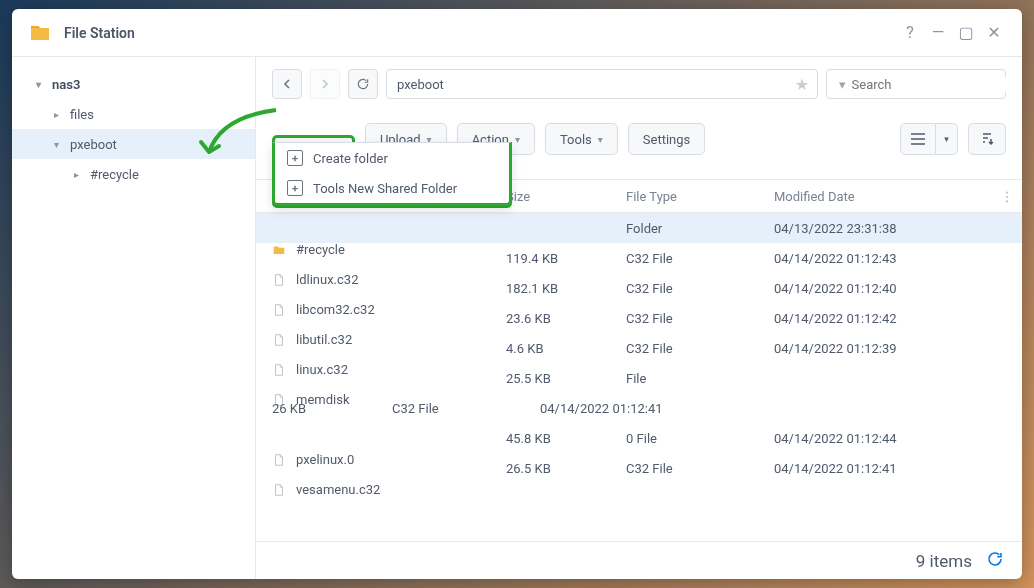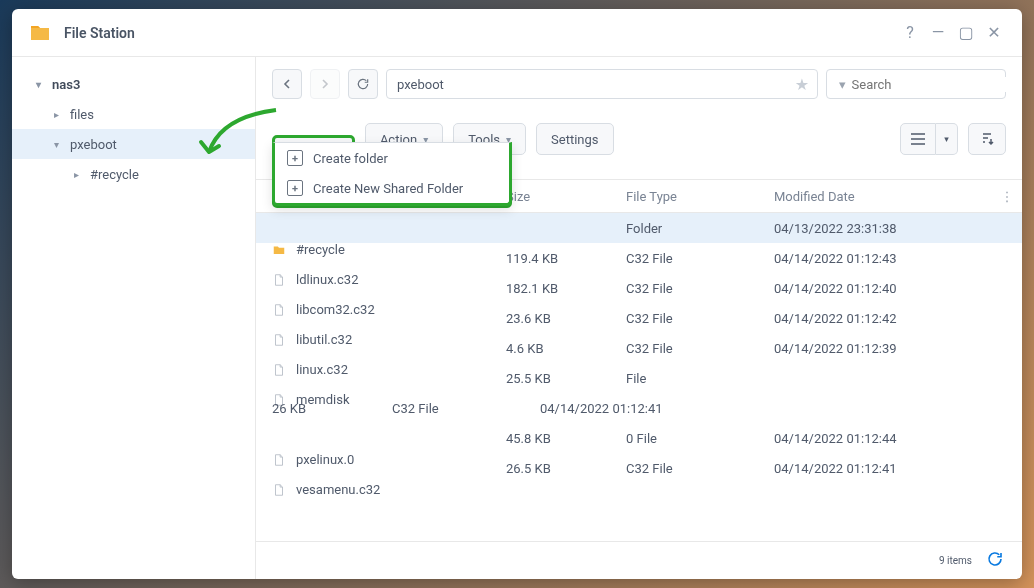--- a/index.html
+++ b/index.html
@@ -42,21 +42,21 @@
     .c-size { width: 120px; }
     .c-type { width: 148px; }
     .c-date { flex: 1; }
     .c-more { width: 30px; color: #9aa3af; text-align: center; }
     .trow { display: flex; height: 30px; align-items: center; padding-left: 16px; }
     .trow.selected { background: #e6f0fa; }
     .fname { display: flex; align-items: center; gap: 10px; margin-top: 43px; }
     .ficon { width: 14px; height: 14px; display: inline-block; }
     .folder-svg { fill: #f5b945; }
     .file-svg { fill: none; stroke: #b0b8c2; stroke-width: 1.4; }
-    .statusbar { height: 38px; border-top: 1px solid #e8e8e8; display: flex; align-items: center; justify-content: flex-end; padding: 0 18px; gap: 14px; color: #505a6b; font-size: 10px; }
+    .statusbar { height: 38px; border-top: 1px solid #e8e8e8; display: flex; align-items: center; justify-content: flex-end; padding: 0 18px; gap: 14px; color: #505a6b; font-size: 17px; }
     .dropdown { position: absolute; left: 16px; top: 85px; width: 240px; background: #fff; border: 3px solid #2da82f; border-top: 1px solid #d8dde3; border-radius: 0 0 5px 5px; box-shadow: 0 4px 12px rgba(0,0,0,0.12); z-index: 20; overflow: hidden; }
     .dropdown-border { position: absolute; left: 16px; top: 85px; width: 240px; height: 66px; border: 3px solid #2da82f; border-radius: 5px; z-index: 19; pointer-events: none; }
     .dd-item { height: 30px; display: flex; align-items: center; padding: 0 12px; gap: 10px; font-size: 13px; color: #505a6b; cursor: pointer; }
     .plus-icon { width: 16px; height: 16px; border: 1.5px solid #6b7480; border-radius: 2px; display: flex; align-items: center; justify-content: center; font-size: 11px; font-weight: bold; color: #6b7480; }
     .arrow-svg { position: absolute; left: -65px; top: 45px; z-index: 30; pointer-events: none; }
     .refresh-icon { color: #0a7ae0; font-size: 18px; cursor: pointer; }
   </style>
 </head>
 <body>
 
@@ -123,20 +123,23 @@
           <span style="color:#9aa3af;margin-left:2px">▾</span>
           <input placeholder="Search" style="">
         </div>
       </div>
 
       <div class="toolbar2">
         <div class="tbtn highlight caret-down">
             <span>Create</span>
           </div>
         <div class="tbtn caret-down">
+            <span>Upload</span>
+          </div>
+        <div class="tbtn caret-down">
             <span>Action</span>
           </div>
         <div class="tbtn caret-down">
             <span>Tools</span>
           </div>
         <div class="tbtn">
             <span>Settings</span>
           </div>
         <div class="spacer"></div>
         <div class="iconbtngroup">
@@ -162,21 +165,21 @@
       </svg>
 
       <div class="dropdown-border"></div>
       <div class="dropdown">
         <div class="dd-item">
             <span class="plus-icon">+</span>
             <span>Create folder</span>
           </div>
         <div class="dd-item">
             <span class="plus-icon">+</span>
-            <span>Create New Shared Folder</span>
+            <span>Tools New Shared Folder</span>
           </div>
       </div>
 
       <div class="table">
         <div class="thead">
           <div class="th c-name">Name</div>
           <div class="th c-size">Size</div>
           <div class="th c-type">File Type</div>
           <div class="th c-date">Modified Date</div>
           <div class="th c-more">⋮</div>

